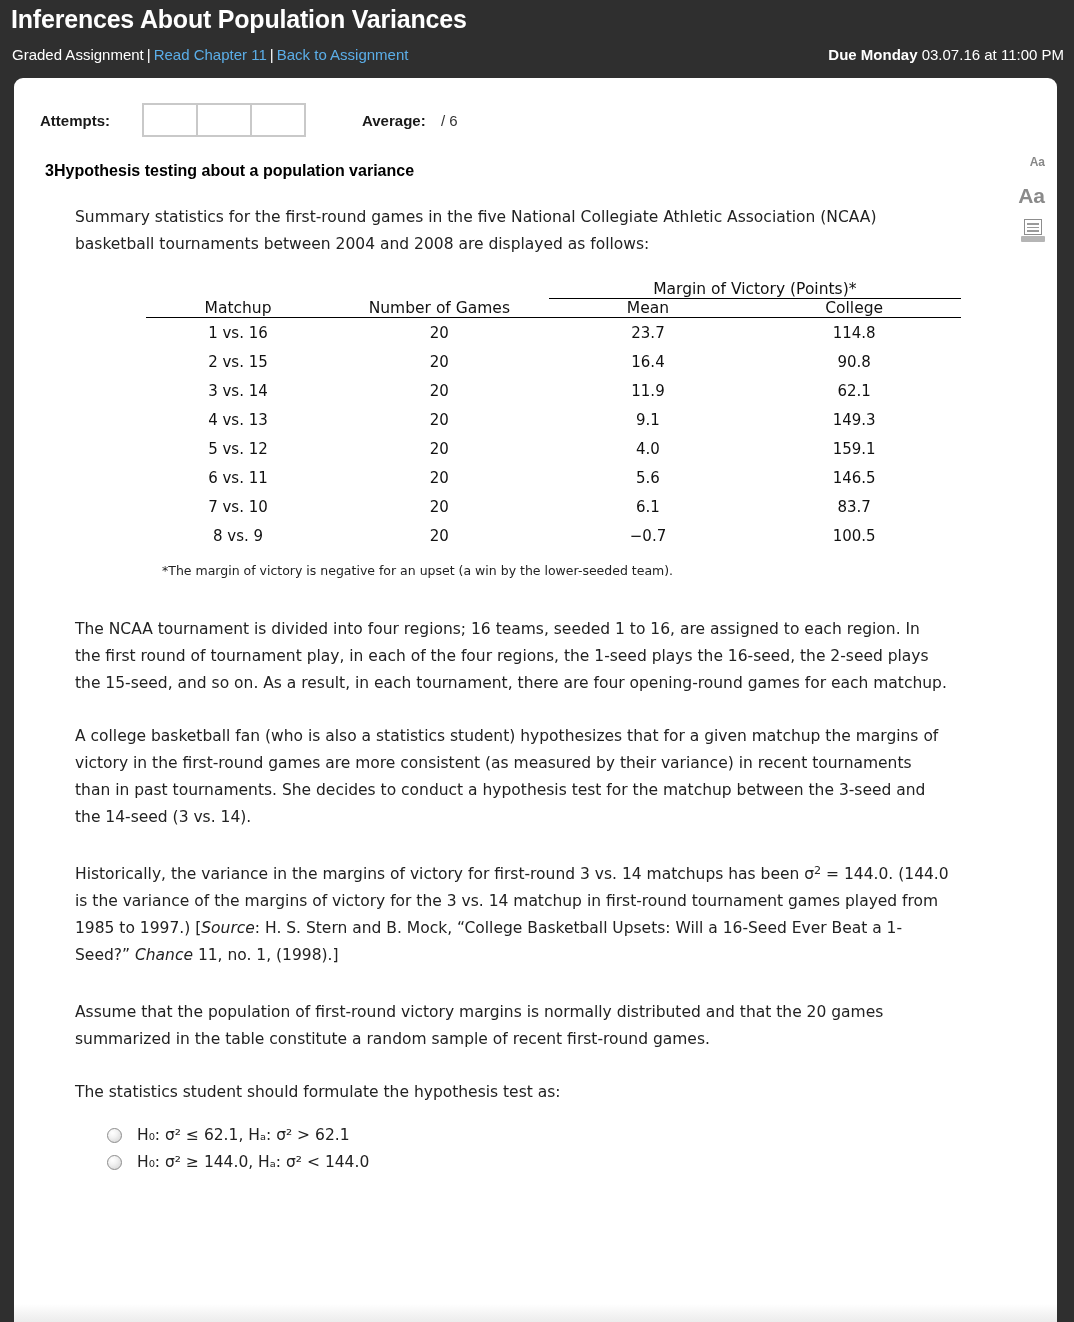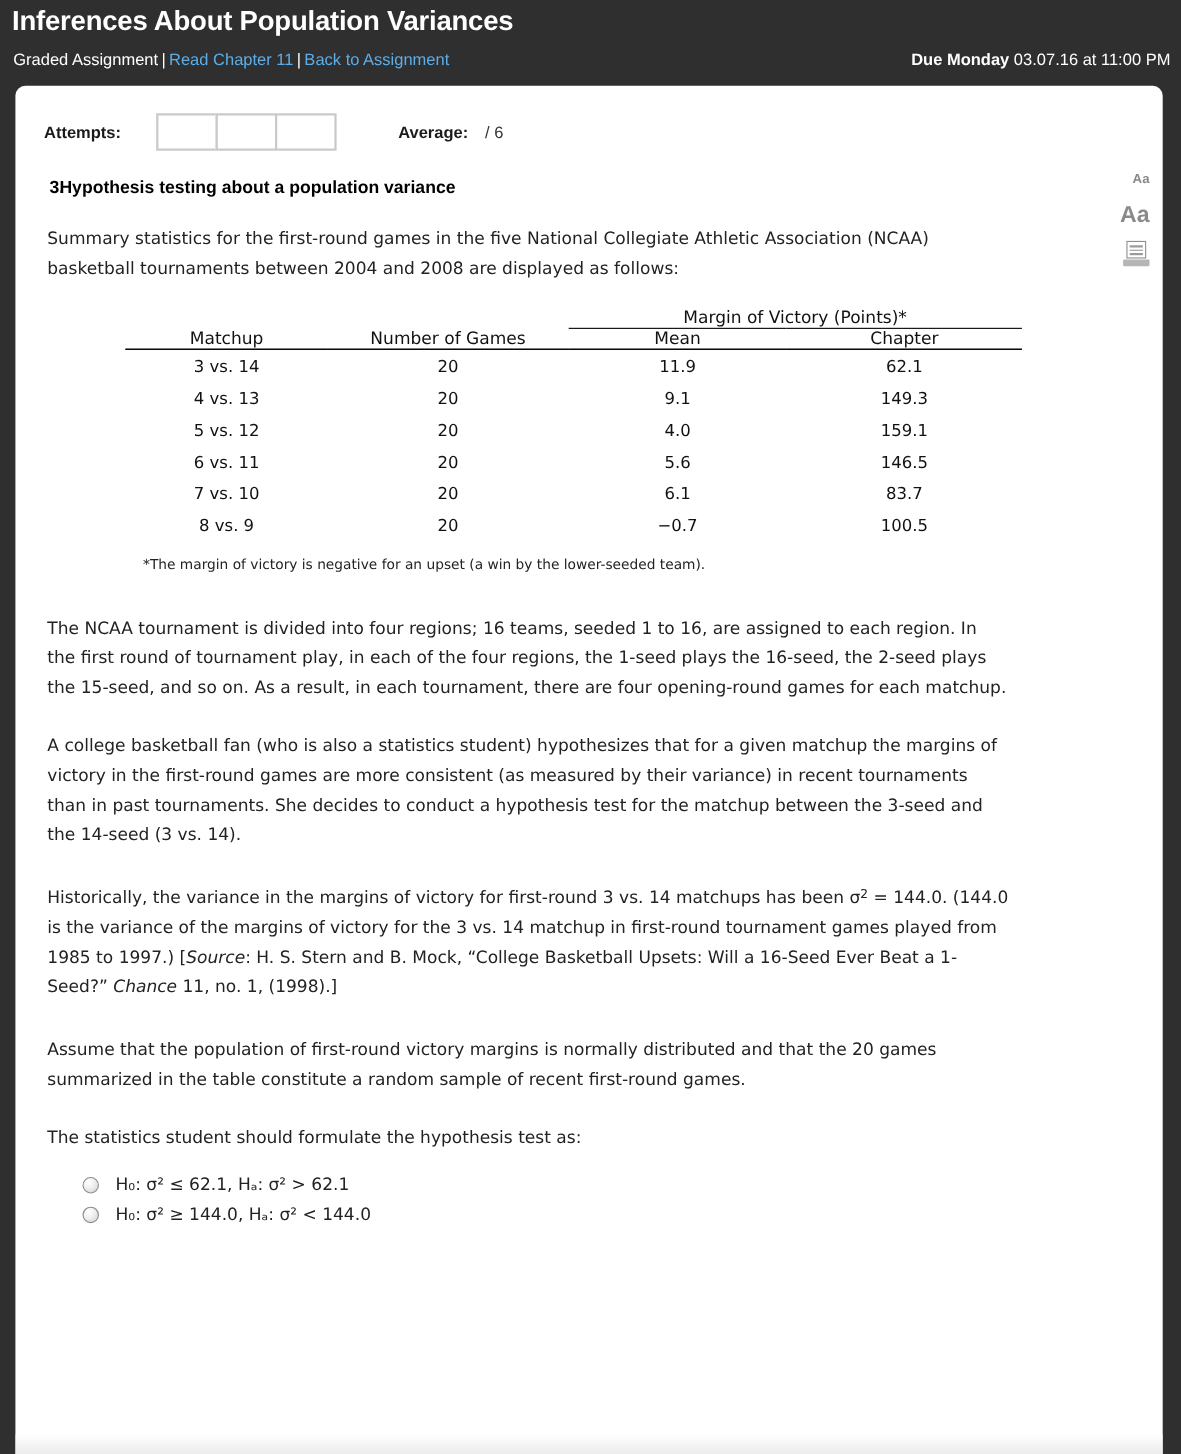--- a/index.html
+++ b/index.html
@@ -199,20 +199,21 @@
     background: #b5b5b5;
     border-radius: 1px;
   }
 
   
   .doc {
     position: absolute;
     left: 0;
     top: 126px;
     width: 915px;
+    padding-left: 32px;
   }
   p.body {
     margin: 0;
     padding: 0 12px 0 29px;
     font-size: 15.5px;
     line-height: 27px;
     color: #222222;
     font-family: "DejaVu Sans", sans-serif;
   }
   .gap-26 { height: 26px; }
@@ -361,24 +362,36 @@
         <thead>
           <tr>
             <th class="c-matchup"></th>
             <th class="c-games"></th>
             <th class="spanhead" colspan="2">Margin of Victory (Points)*</th>
           </tr>
           <tr class="headrow">
             <th class="colhead c-matchup">Matchup</th>
             <th class="colhead c-games">Number of Games</th>
             <th class="colhead c-mean">Mean</th>
-            <th class="colhead c-var">Chapter</th>
+            <th class="colhead c-var">College</th>
           </tr>
         </thead>
         <tbody>
+              <tr>
+                <td class="cell">1 vs. 16</td>
+                <td class="cell">20</td>
+                <td class="cell">23.7</td>
+                <td class="cell">114.8</td>
+              </tr>
+              <tr>
+                <td class="cell">2 vs. 15</td>
+                <td class="cell">20</td>
+                <td class="cell">16.4</td>
+                <td class="cell">90.8</td>
+              </tr>
               <tr>
                 <td class="cell">3 vs. 14</td>
                 <td class="cell">20</td>
                 <td class="cell">11.9</td>
                 <td class="cell">62.1</td>
               </tr>
               <tr>
                 <td class="cell">4 vs. 13</td>
                 <td class="cell">20</td>
                 <td class="cell">9.1</td>

